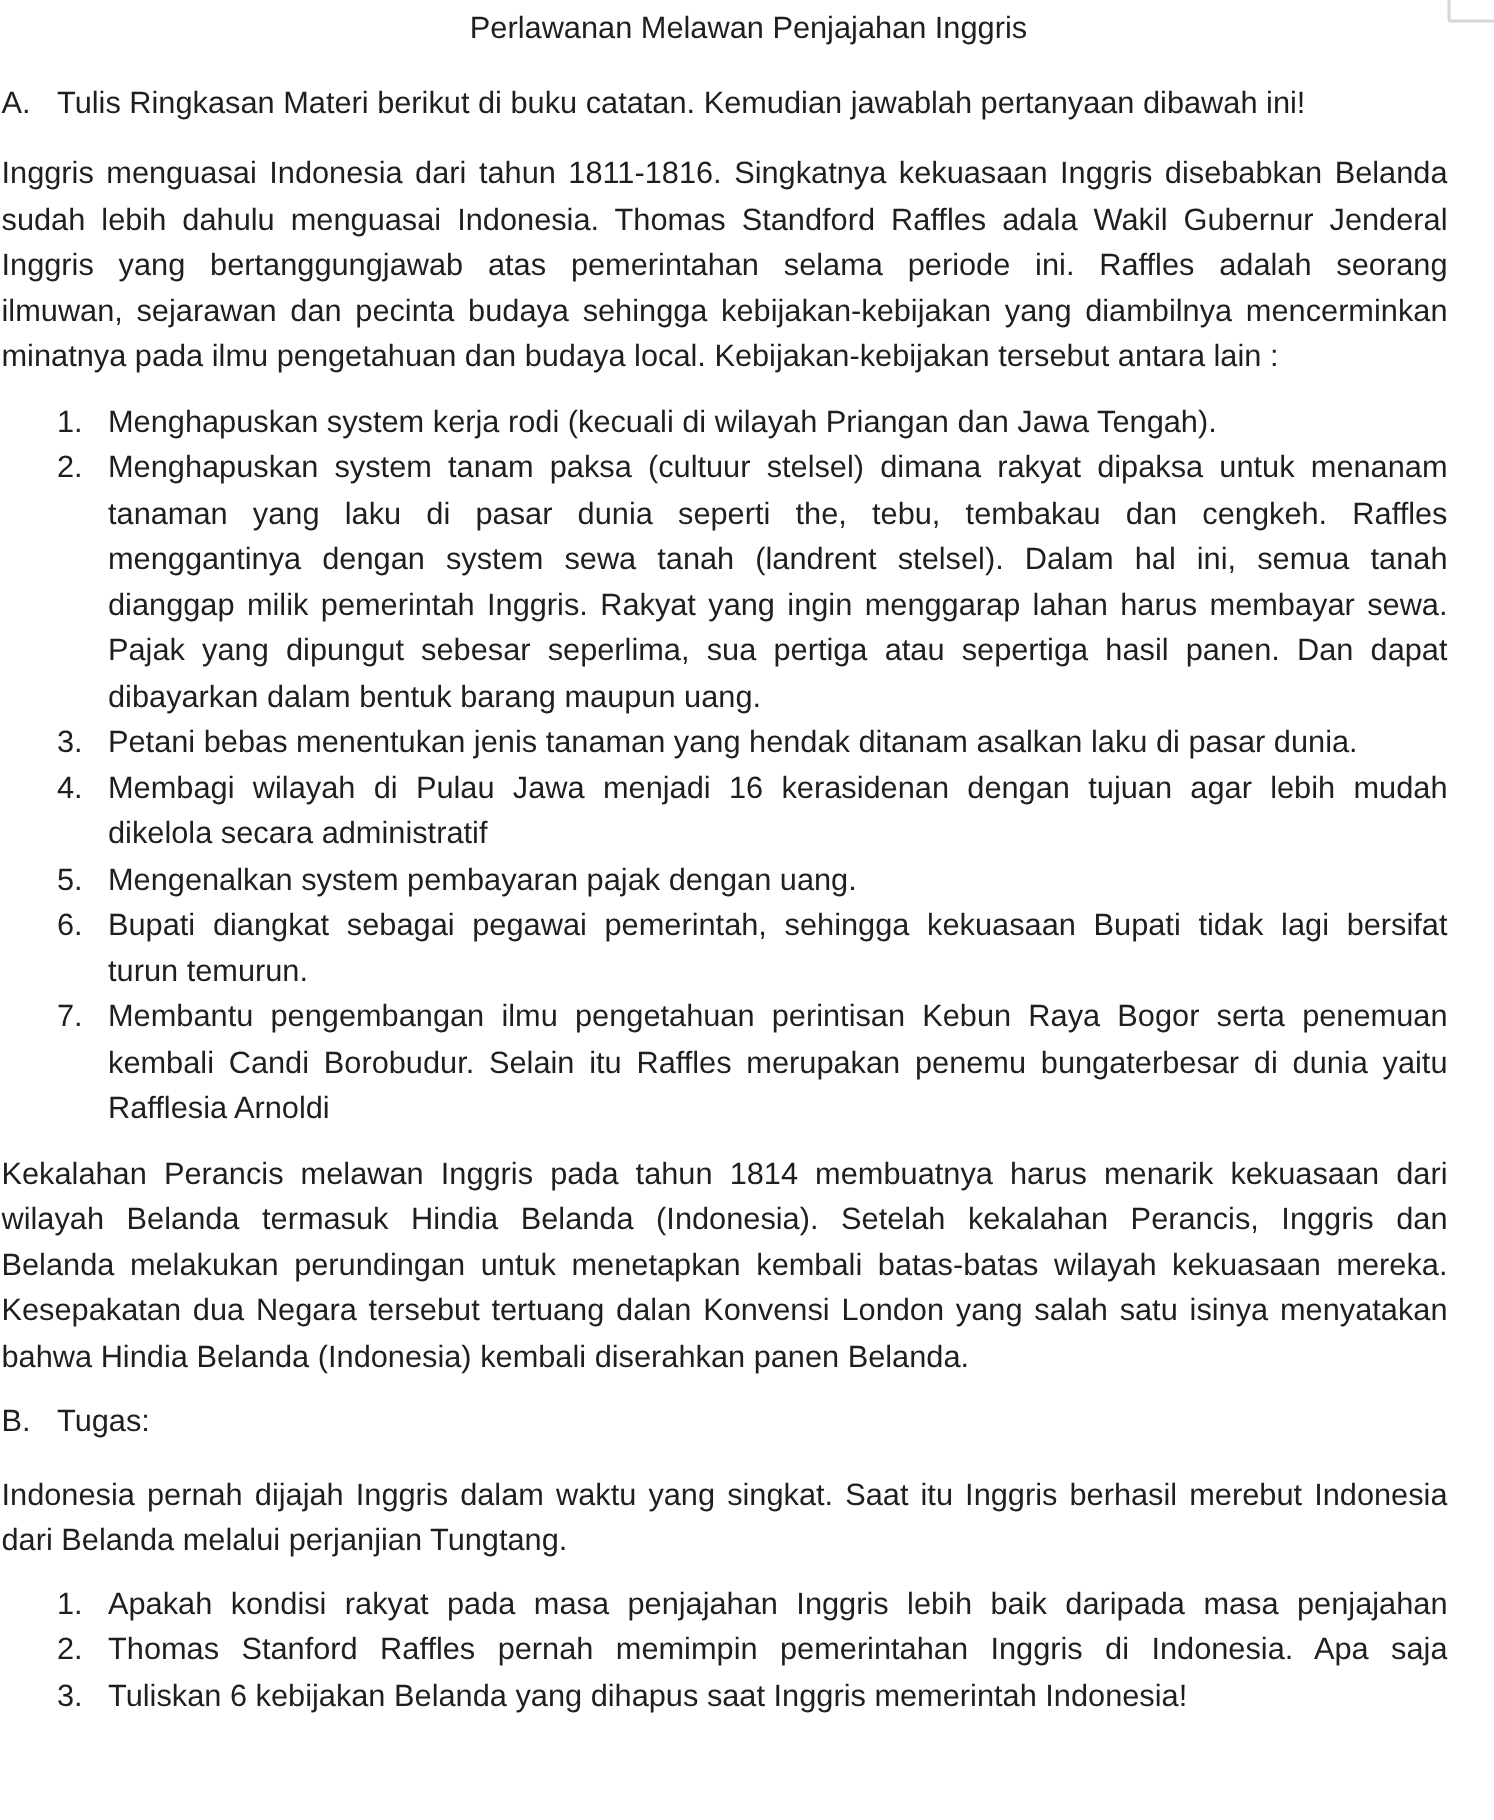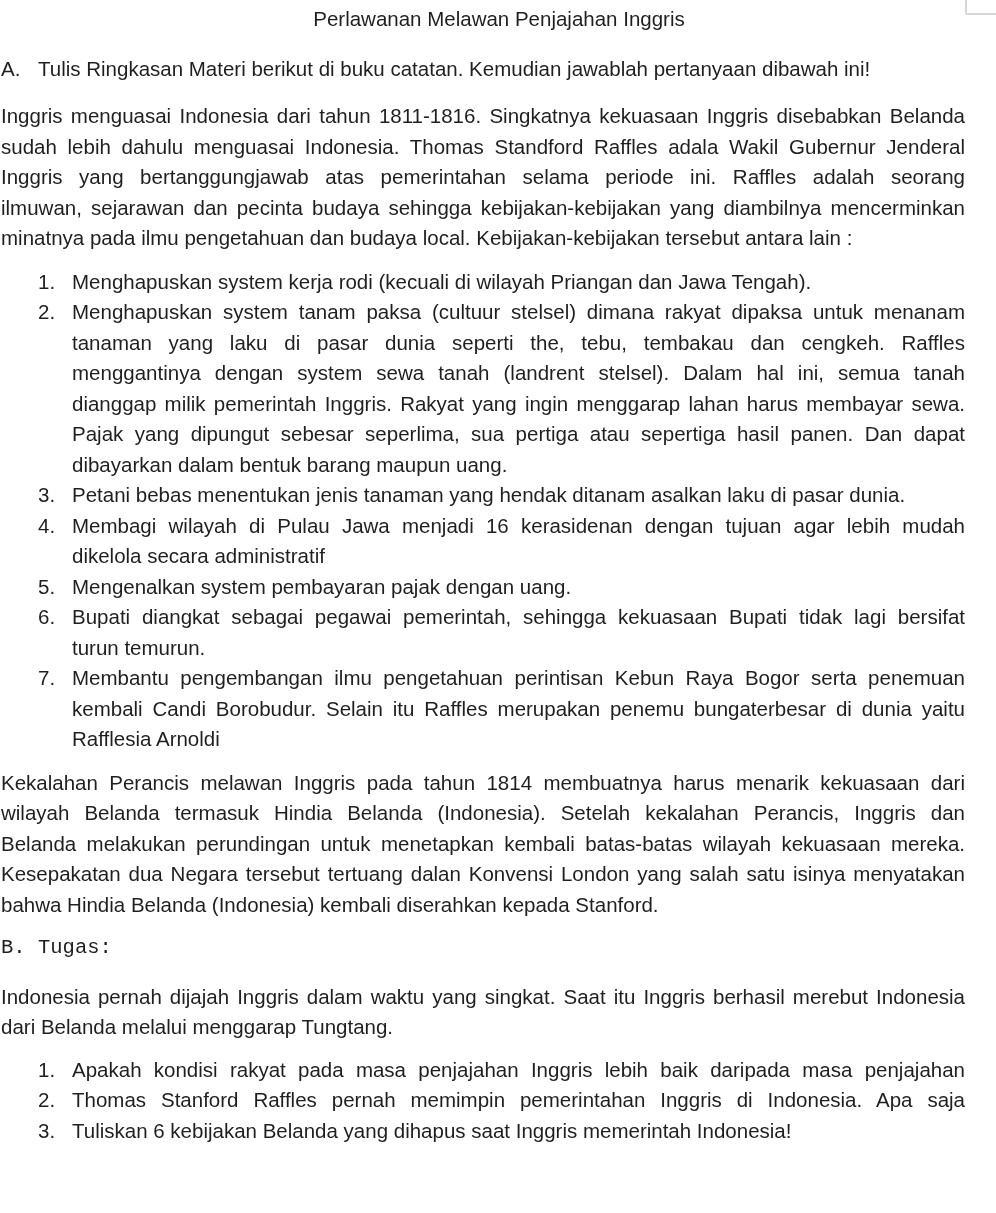--- a/index.html
+++ b/index.html
@@ -51,21 +51,21 @@
   .num-list.tasks { margin-bottom: 0; }
   .list-item {
     position: relative;
     padding-left: 71px;
   }
   .list-item .num {
     position: absolute;
     left: 37px;
     top: 0;
   }
-  .section-b { margin-bottom: 18px; font-family: Liberation Mono, monospace; }
+  .section-b { margin-bottom: 18px; }
   
   .corner-artifact {
     position: absolute;
     top: -7px;
     left: 965px;
     width: 44px;
     height: 18px;
     background: #ffffff;
     border: 2px solid #d6d6d6;
     border-radius: 2px;
@@ -172,33 +172,33 @@
   <div class="paragraph closing">
 
       <div class="jline">Kekalahan Perancis melawan Inggris pada tahun 1814 membuatnya harus menarik kekuasaan dari</div>
 
       <div class="jline">wilayah Belanda termasuk Hindia Belanda (Indonesia). Setelah kekalahan Perancis, Inggris dan</div>
 
       <div class="jline">Belanda melakukan perundingan untuk menetapkan kembali batas-batas wilayah kekuasaan mereka.</div>
 
       <div class="jline">Kesepakatan dua Negara tersebut tertuang dalan Konvensi London yang salah satu isinya menyatakan</div>
 
-      <div class="jline last">bahwa Hindia Belanda (Indonesia) kembali diserahkan kepada Stanford.</div>
+      <div class="jline last">bahwa Hindia Belanda (Indonesia) kembali diserahkan panen Belanda.</div>
 
   </div>
 
   <div class="section-line section-b">
     <span class="marker">B.</span><span>Tugas:</span>
   </div>
 
   <div class="paragraph tasks-intro">
 
       <div class="jline">Indonesia pernah dijajah Inggris dalam waktu yang singkat. Saat itu Inggris berhasil merebut Indonesia</div>
 
-      <div class="jline last">dari Belanda melalui menggarap Tungtang.</div>
+      <div class="jline last">dari Belanda melalui perjanjian Tungtang.</div>
 
   </div>
 
   <div class="num-list tasks">
 
       <div class="list-item">
         <div class="num">1.</div>
 
           <div class="jline">Apakah kondisi rakyat pada masa penjajahan Inggris lebih baik daripada masa penjajahan</div>
 

